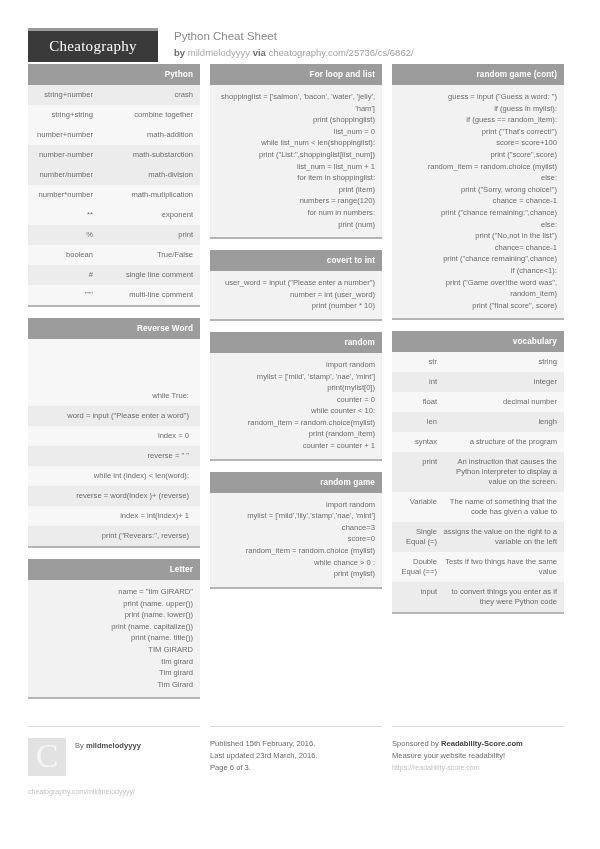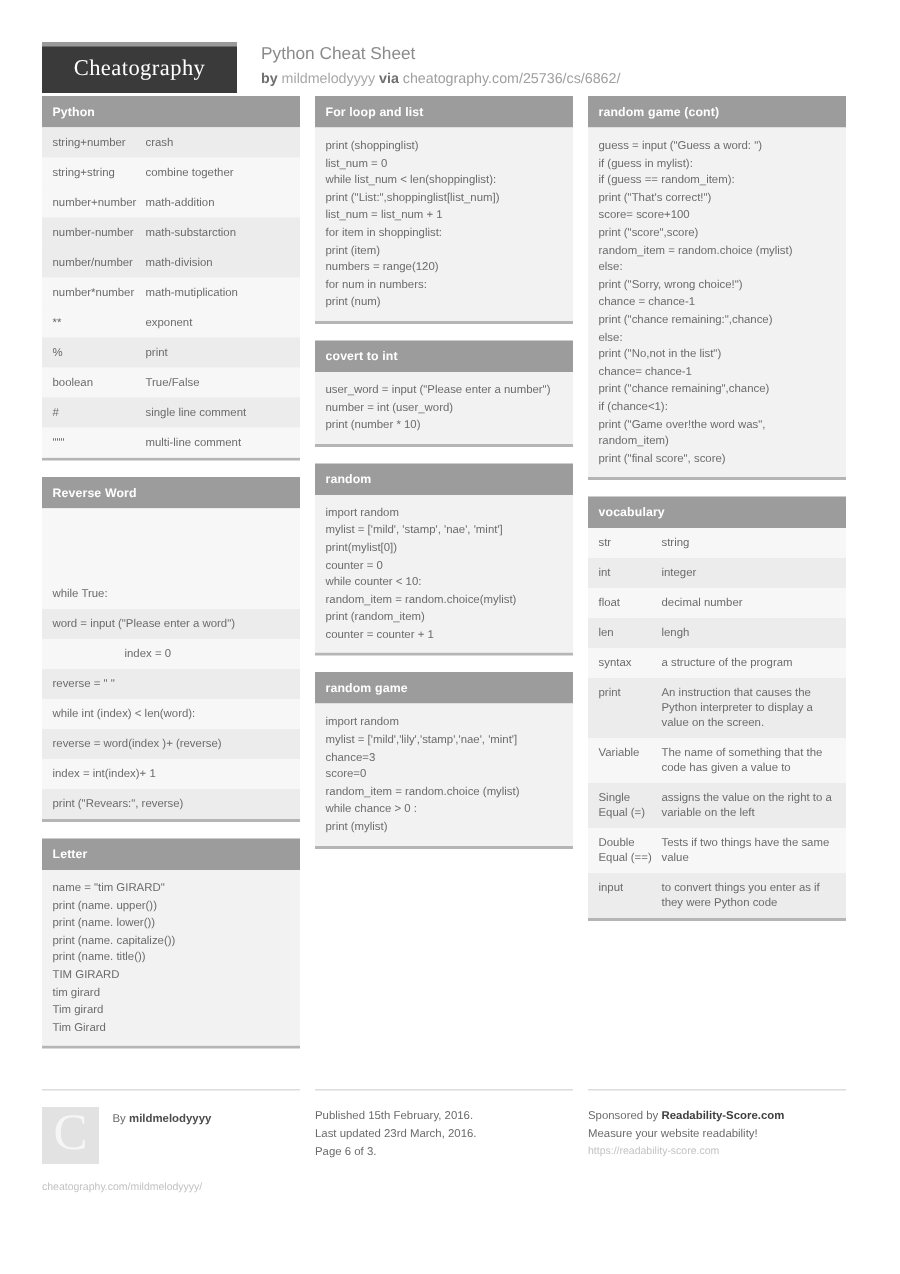--- a/index.html
+++ b/index.html
@@ -54,21 +54,21 @@
   }
   .sheet-by b { color: #6f6f6f; font-weight: bold; }
   .sheet-by .lnk { color: #9f9f9f; }
 
   
   .columns {
     display: flex;
     gap: 10px;
     padding: 6px 28px 0 28px;
   }
-  .col { width: 172px; flex: 0 0 172px; }
+  .col { width: 172px; flex: 0 0 172px; text-align: right; }
 
   
   .card { margin-bottom: 11px; border-bottom: 2px solid #b5b5b5; }
   .card-head {
     background: #9c9c9c;
     color: #ffffff;
     font-size: 8.2px;
     font-weight: bold;
     padding: 5px 7px 5px 7px;
     line-height: 11px;
@@ -243,20 +243,21 @@
               <span class="ln">Tim Girard</span>
             </div>
           </div>
         </div>
       </div>
       <div class="col">
         <div class="card">
           <div class="card-head">For loop and list</div>
           <div class="card-body">
             <div class="code">
+              <span class="ln">shoppinglist = ['salmon', 'bacon', 'water', 'jelly', 'ham']</span>
               <span class="ln">print (shoppinglist)</span>
               <span class="ln">list_num = 0</span>
               <span class="ln">while list_num &lt; len(shoppinglist):</span>
               <span class="ln">print ("List:",shoppinglist[list_num])</span>
               <span class="ln">list_num = list_num + 1</span>
               <span class="ln">for item in shoppinglist:</span>
               <span class="ln">print (item)</span>
               <span class="ln">numbers = range(120)</span>
               <span class="ln">for num in numbers:</span>
               <span class="ln">print (num)</span>

